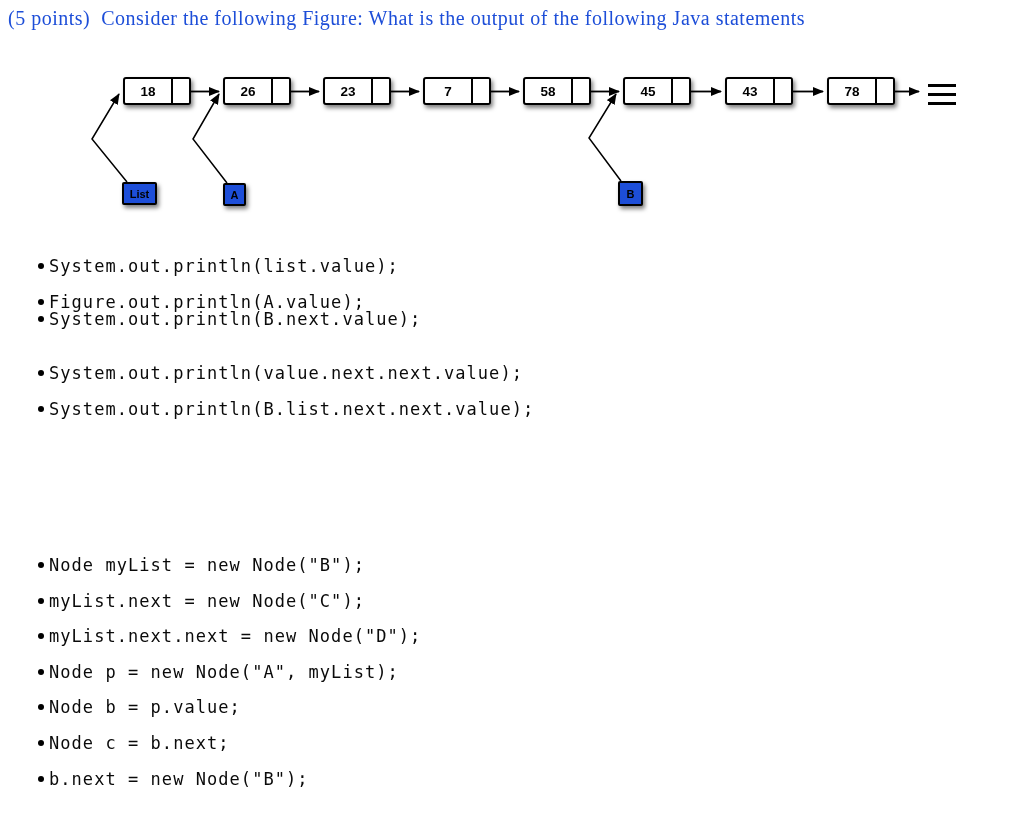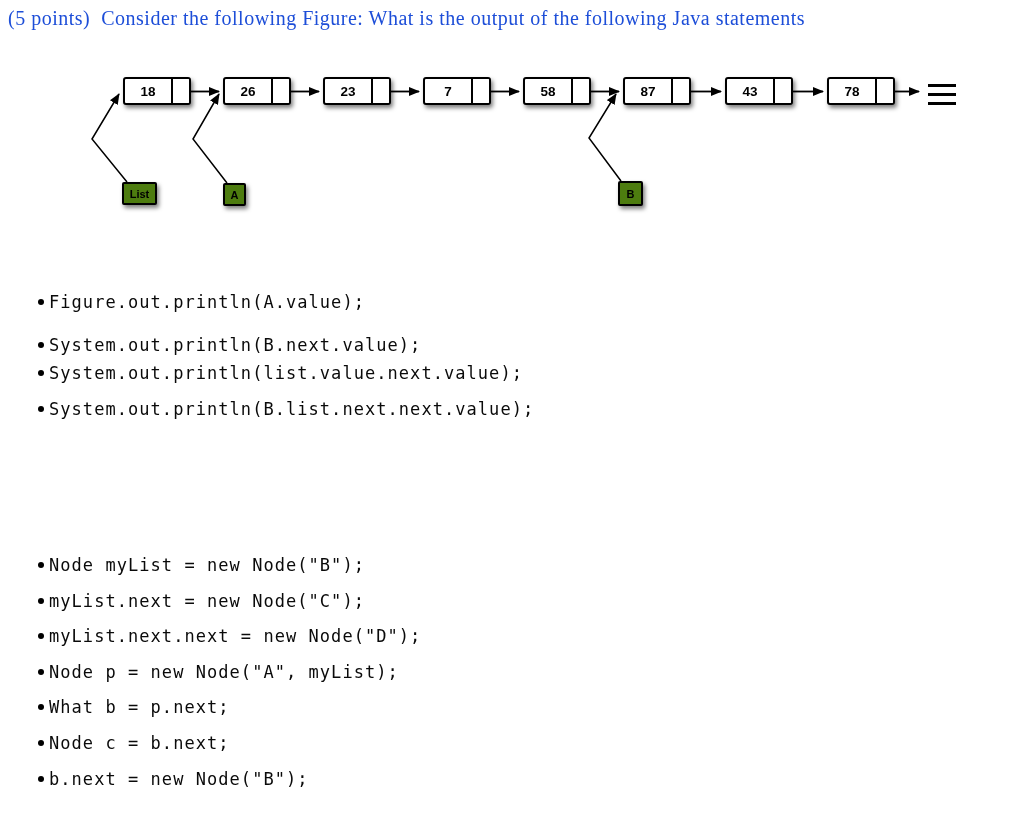--- a/index.html
+++ b/index.html
@@ -8,21 +8,21 @@
   .heading{position:absolute;left:8px;font-size:20px;letter-spacing:0.5px;white-space:pre;color:#1d4ed8;}
   
   .diagram{position:absolute;left:0;top:16px;width:992px;height:220px;}
   .arrows{position:absolute;left:0;top:0;}
   .node{position:absolute;top:61px;width:68px;height:28px;box-sizing:border-box;
         background:#fff;border:2px solid #000;border-radius:3px;
         box-shadow:2px 3px 4px rgba(0,0,0,0.5);display:flex;}
   .node .val{width:46px;display:flex;align-items:center;justify-content:center;
         font-family:"Liberation Sans",sans-serif;font-weight:bold;font-size:13.5px;}
   .node .nxt{flex:1;border-left:2px solid #000;background:#fff;border-radius:0 1px 1px 0;}
-  .ptr{position:absolute;box-sizing:border-box;background:#4d7c0f;border:2px solid #000;border-radius:2px;
+  .ptr{position:absolute;box-sizing:border-box;background:#1d4ed8;border:2px solid #000;border-radius:2px;
         box-shadow:2px 3px 4px rgba(0,0,0,0.5);display:flex;align-items:center;justify-content:center;
         font-family:"Liberation Sans",sans-serif;font-weight:bold;font-size:11px;}
   
   .stmt{position:absolute;left:0;height:24px;width:700px;}
   .stmt .dot{position:absolute;left:38px;top:9px;width:6px;height:6px;border-radius:50%;background:#000;}
   .stmt .code{position:absolute;left:49px;top:0;line-height:24px;
         font-family:"DejaVu Sans Mono",monospace;font-size:17px;letter-spacing:1.05px;
         white-space:pre;color:#0a0a0a;}
 </style>
 </head>
@@ -79,21 +79,21 @@
     </div>
     <div class="node" style="left:423px">
       <div class="val">7</div>
       <div class="nxt"></div>
     </div>
     <div class="node" style="left:523px">
       <div class="val">58</div>
       <div class="nxt"></div>
     </div>
     <div class="node" style="left:623px">
-      <div class="val">87</div>
+      <div class="val">45</div>
       <div class="nxt"></div>
     </div>
     <div class="node" style="left:725px">
       <div class="val">43</div>
       <div class="nxt"></div>
     </div>
     <div class="node" style="left:827px">
       <div class="val">78</div>
       <div class="nxt"></div>
     </div>
@@ -102,31 +102,35 @@
       <span>List</span>
     </div>
     <div class="ptr" style="left:223px;top:167px;width:23px;height:23px">
       <span>A</span>
     </div>
     <div class="ptr" style="left:618px;top:165px;width:25px;height:25px">
       <span>B</span>
     </div>
   </div>
 
+  <div class="stmt" style="top:254px">
+    <span class="dot"></span>
+    <span class="code">System.out.println(list.value);</span>
+  </div>
   <div class="stmt" style="top:290px">
     <span class="dot"></span>
     <span class="code">Figure.out.println(A.value);</span>
   </div>
-  <div class="stmt" style="top:333px">
+  <div class="stmt" style="top:307px">
     <span class="dot"></span>
     <span class="code">System.out.println(B.next.value);</span>
   </div>
   <div class="stmt" style="top:361px">
     <span class="dot"></span>
-    <span class="code">System.out.println(list.value.next.value);</span>
+    <span class="code">System.out.println(value.next.next.value);</span>
   </div>
   <div class="stmt" style="top:397px">
     <span class="dot"></span>
     <span class="code">System.out.println(B.list.next.next.value);</span>
   </div>
 
 
   <div class="stmt" style="top:553px">
     <span class="dot"></span>
     <span class="code">Node myList = new Node("B");</span>
@@ -138,21 +142,21 @@
   <div class="stmt" style="top:624px">
     <span class="dot"></span>
     <span class="code">myList.next.next = new Node("D");</span>
   </div>
   <div class="stmt" style="top:660px">
     <span class="dot"></span>
     <span class="code">Node p = new Node("A", myList);</span>
   </div>
   <div class="stmt" style="top:695px">
     <span class="dot"></span>
-    <span class="code">What b = p.next;</span>
+    <span class="code">Node b = p.value;</span>
   </div>
   <div class="stmt" style="top:731px">
     <span class="dot"></span>
     <span class="code">Node c = b.next;</span>
   </div>
   <div class="stmt" style="top:767px">
     <span class="dot"></span>
     <span class="code">b.next = new Node("B");</span>
   </div>
 

